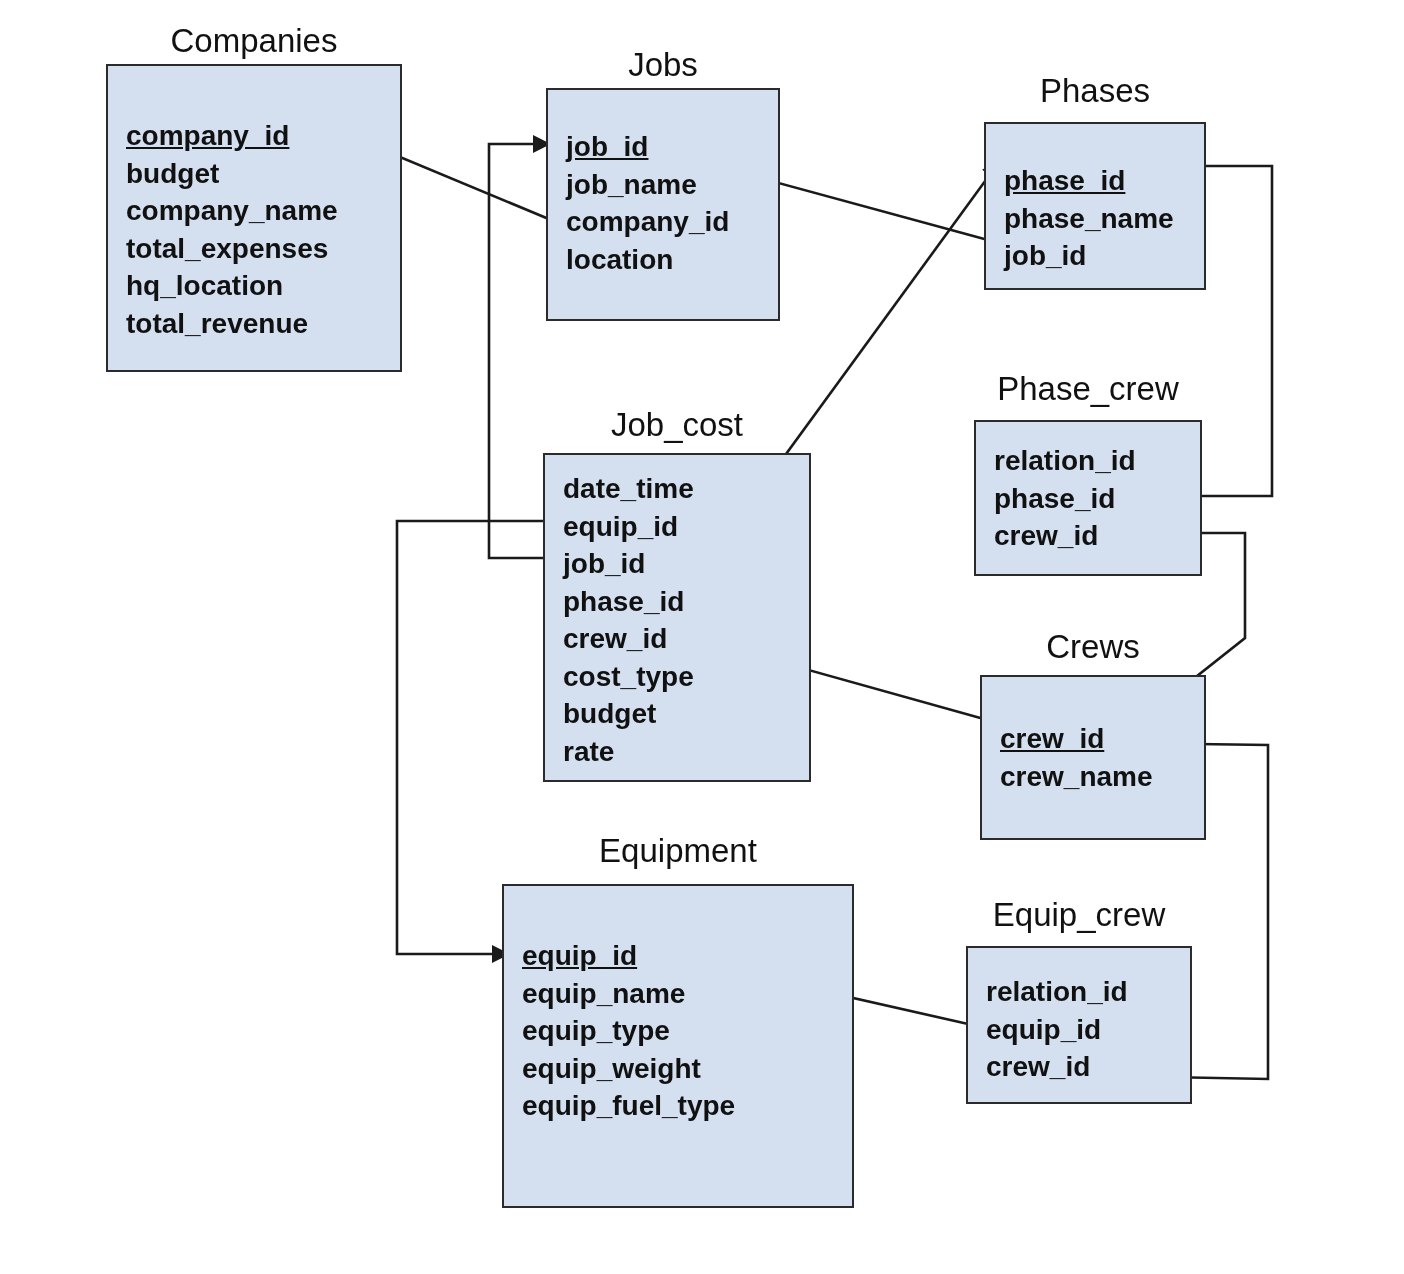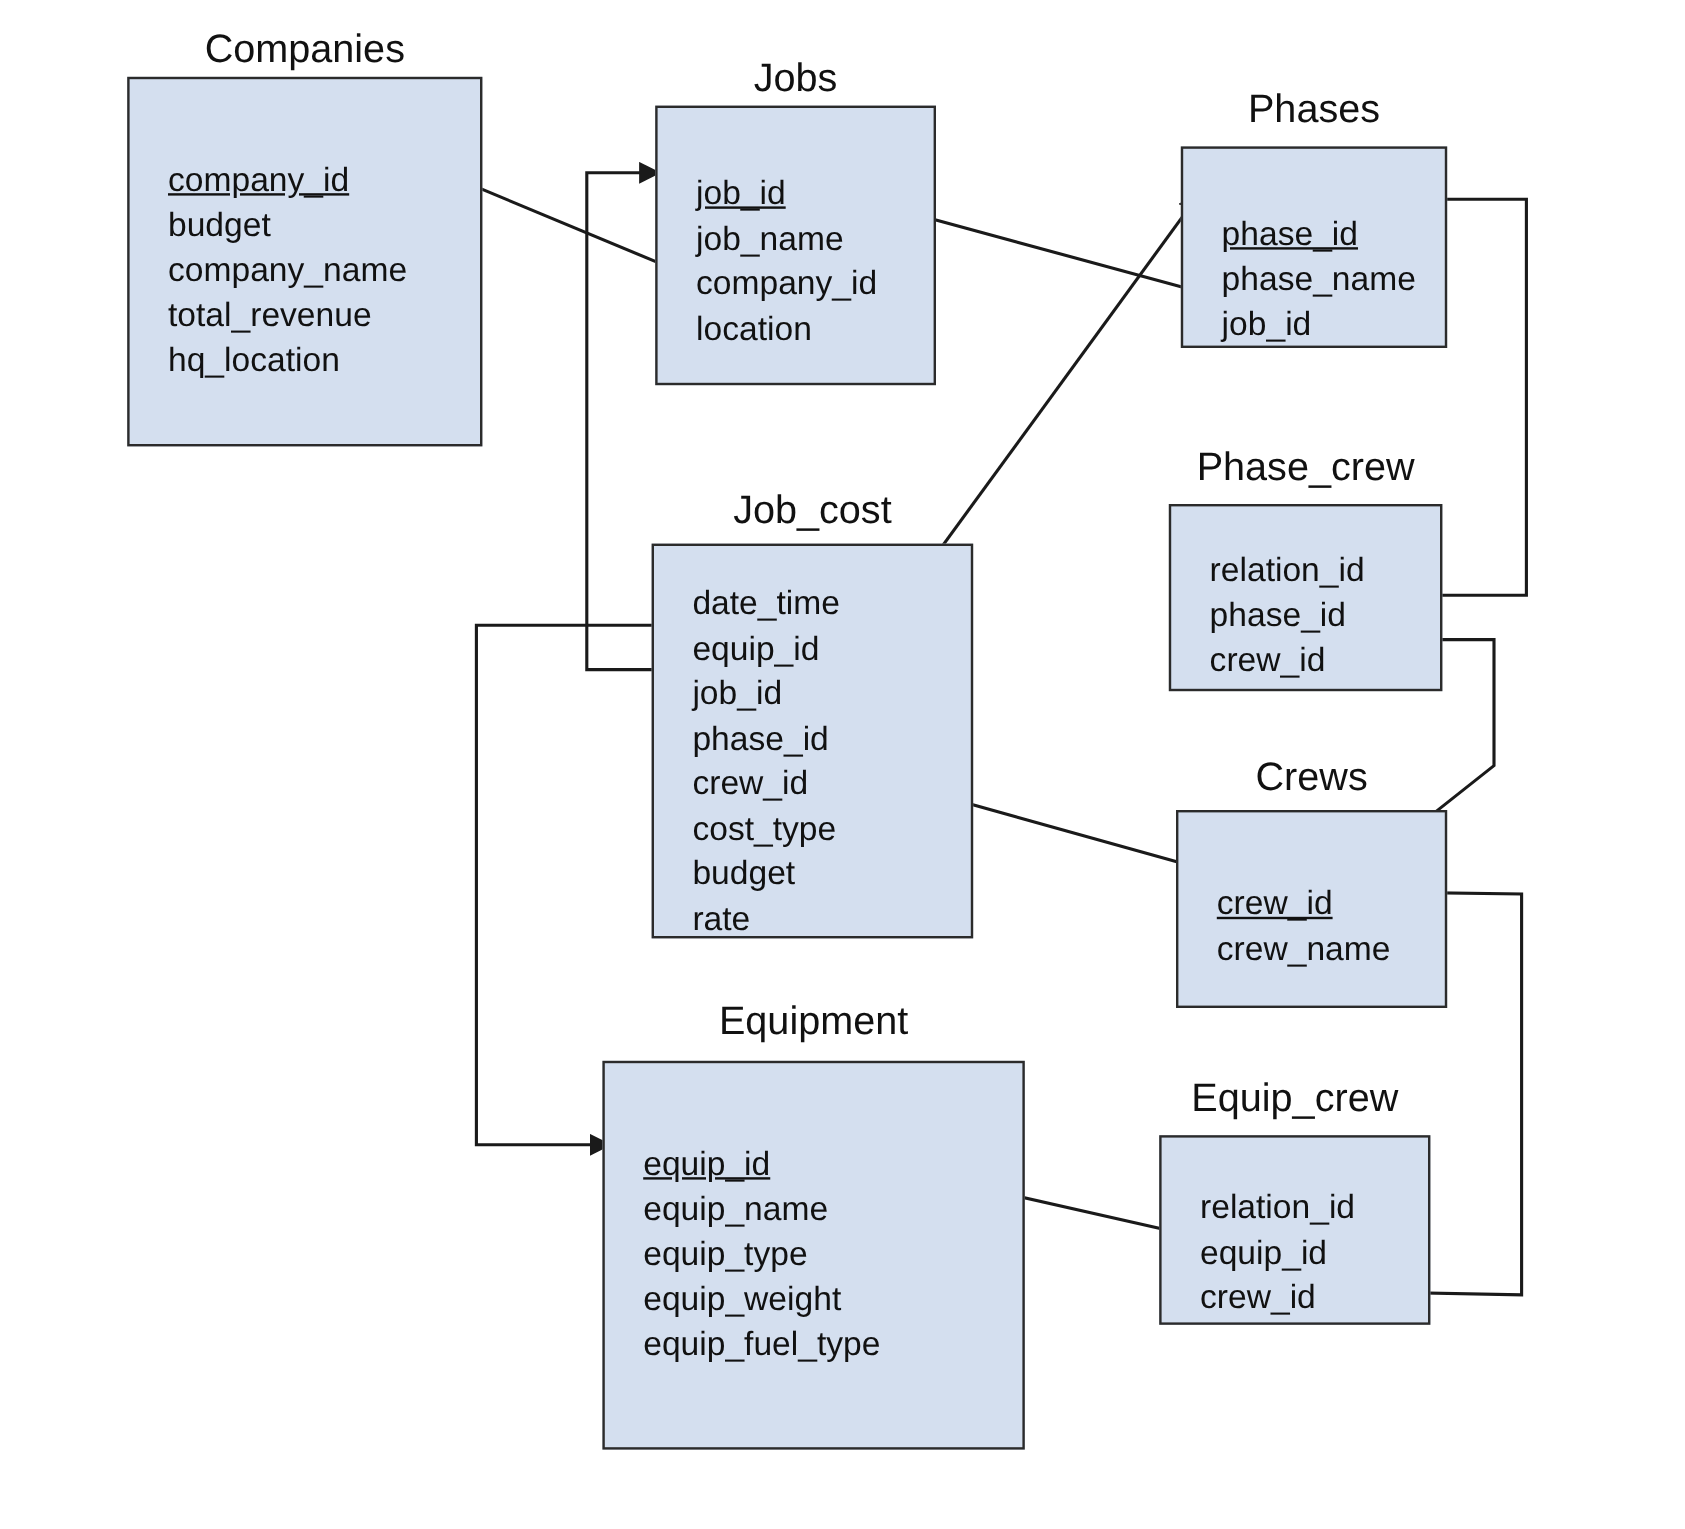--- a/index.html
+++ b/index.html
@@ -44,23 +44,24 @@
   .entity-box {
     position: absolute;
     box-sizing: border-box;
     background: #d4dfef;
     border: 2px solid #2b2b2b;
   }
   .attr-list {
     position: absolute;
     left: 18px;
     top: 0;
-    margin: 16px;
+    margin: 2px;
     padding: 0;
     list-style: none;
+    font-weight: bold;
   }
   .attr {
     font-size: 28px;
     line-height: 37.5px;
     color: #111111;
     white-space: nowrap;
   }
   .attr.pk {
     text-decoration: underline;
     text-underline-offset: 2px;
@@ -101,22 +102,23 @@
     </g>
   </svg>
 
   <div class="entity" style="left:106px; top:22px; width:296px;">
     <div class="entity-title" style="top:0px;">Companies</div>
     <div class="entity-box" style="left:0px; top:42px; width:296px; height:308px;"></div>
     <ul class="attr-list" style="top:93px;">
       <li class="attr pk">company_id</li>
       <li class="attr">budget</li>
       <li class="attr">company_name</li>
+      <li class="attr">total_expenses</li>
+      <li class="attr">hq_location</li>
       <li class="attr">total_revenue</li>
-      <li class="attr">hq_location</li>
     </ul>
   </div>
 
   <div class="entity" style="left:546px; top:46px; width:234px;">
     <div class="entity-title" style="top:0px;">Jobs</div>
     <div class="entity-box" style="left:0px; top:42px; width:234px; height:233px;"></div>
     <ul class="attr-list" style="top:80px;">
       <li class="attr pk">job_id</li>
       <li class="attr">job_name</li>
       <li class="attr">company_id</li>

